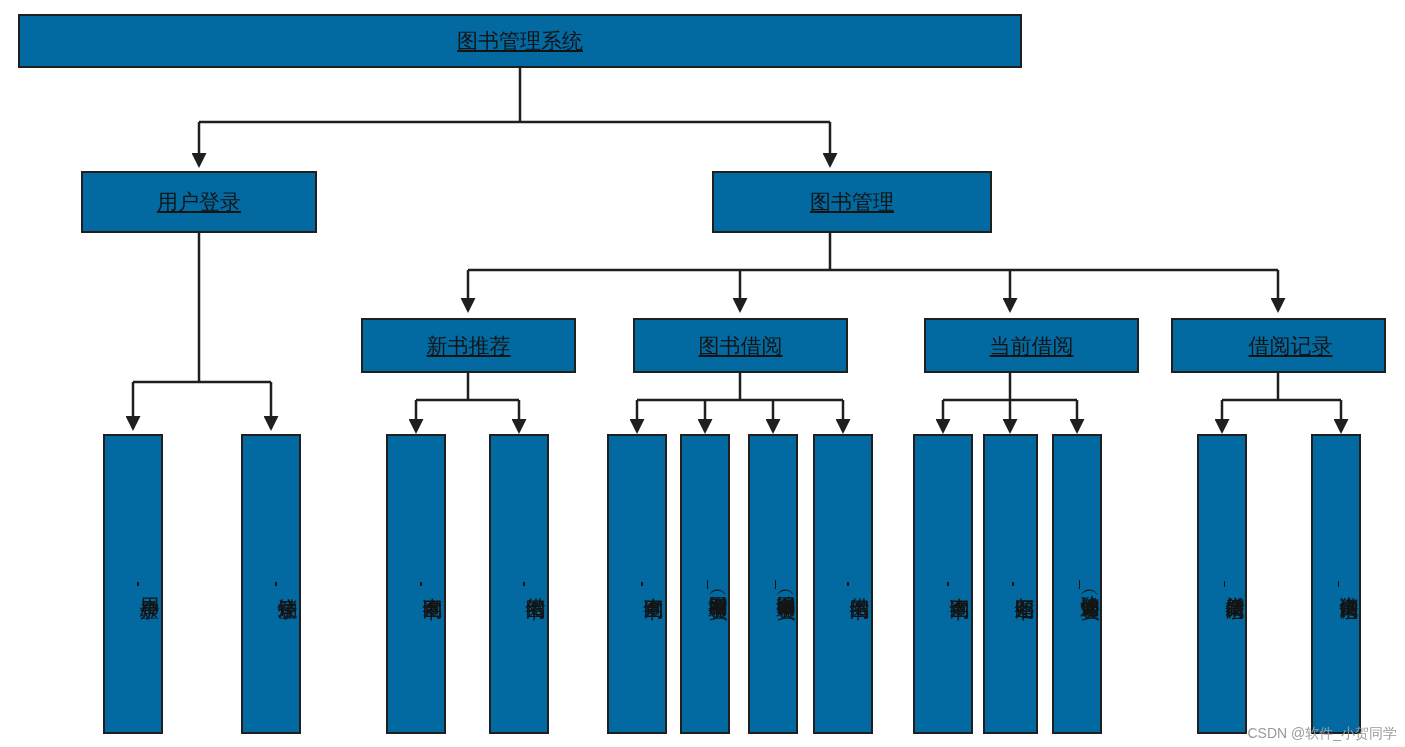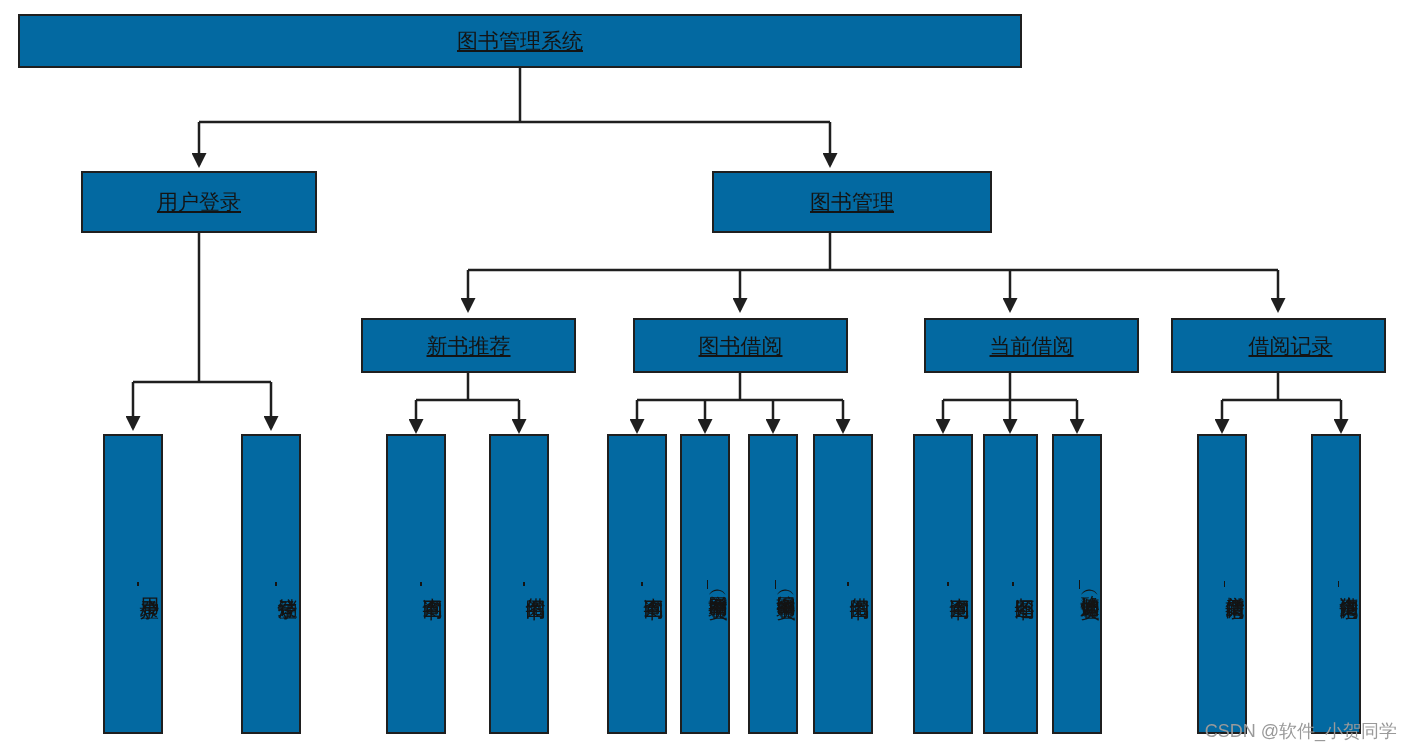--- a/index.html
+++ b/index.html
@@ -53,21 +53,21 @@
     justify-content: center;
     font-size: 20px;
   }
   .node.v.narrow {
     font-size: 19px;
   }
   .watermark {
     position: absolute;
     right: 8px;
     bottom: 4px;
-    font-size: 18px;
+    font-size: 14px;
     color: #9a9a9a;
     white-space: nowrap;
   }
 </style>
 </head>
 <body>
 
 <div id="canvas">
 
   <svg class="edges" viewBox="0 0 1405 747">

